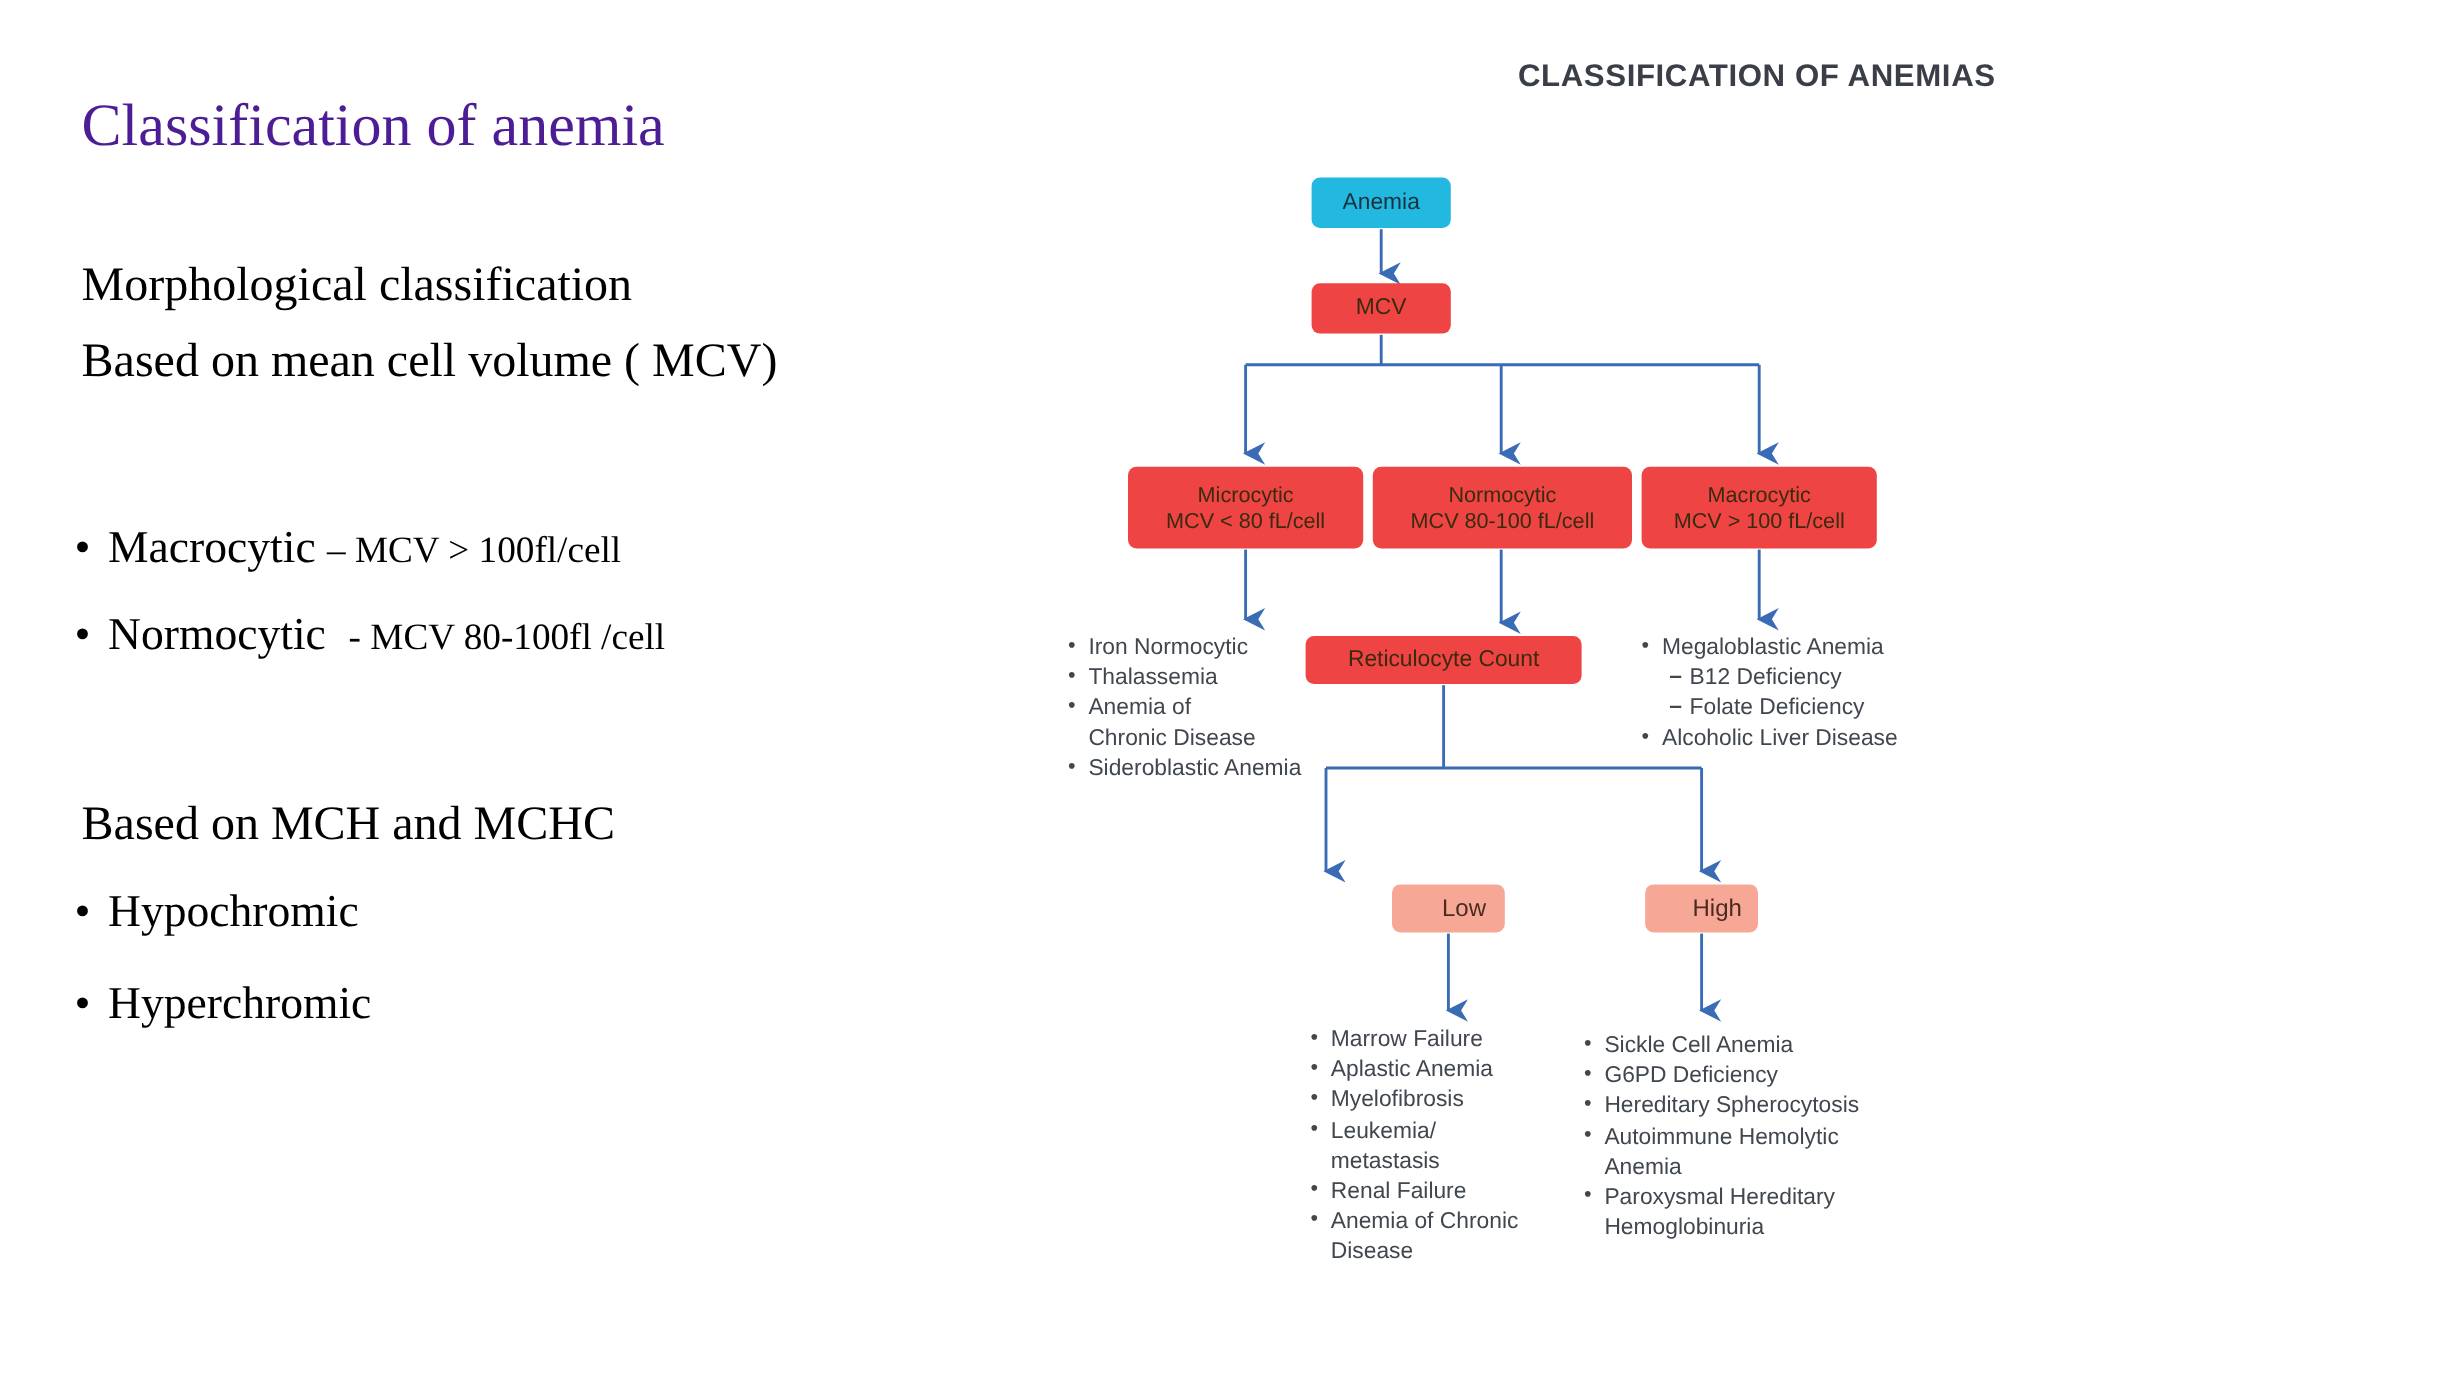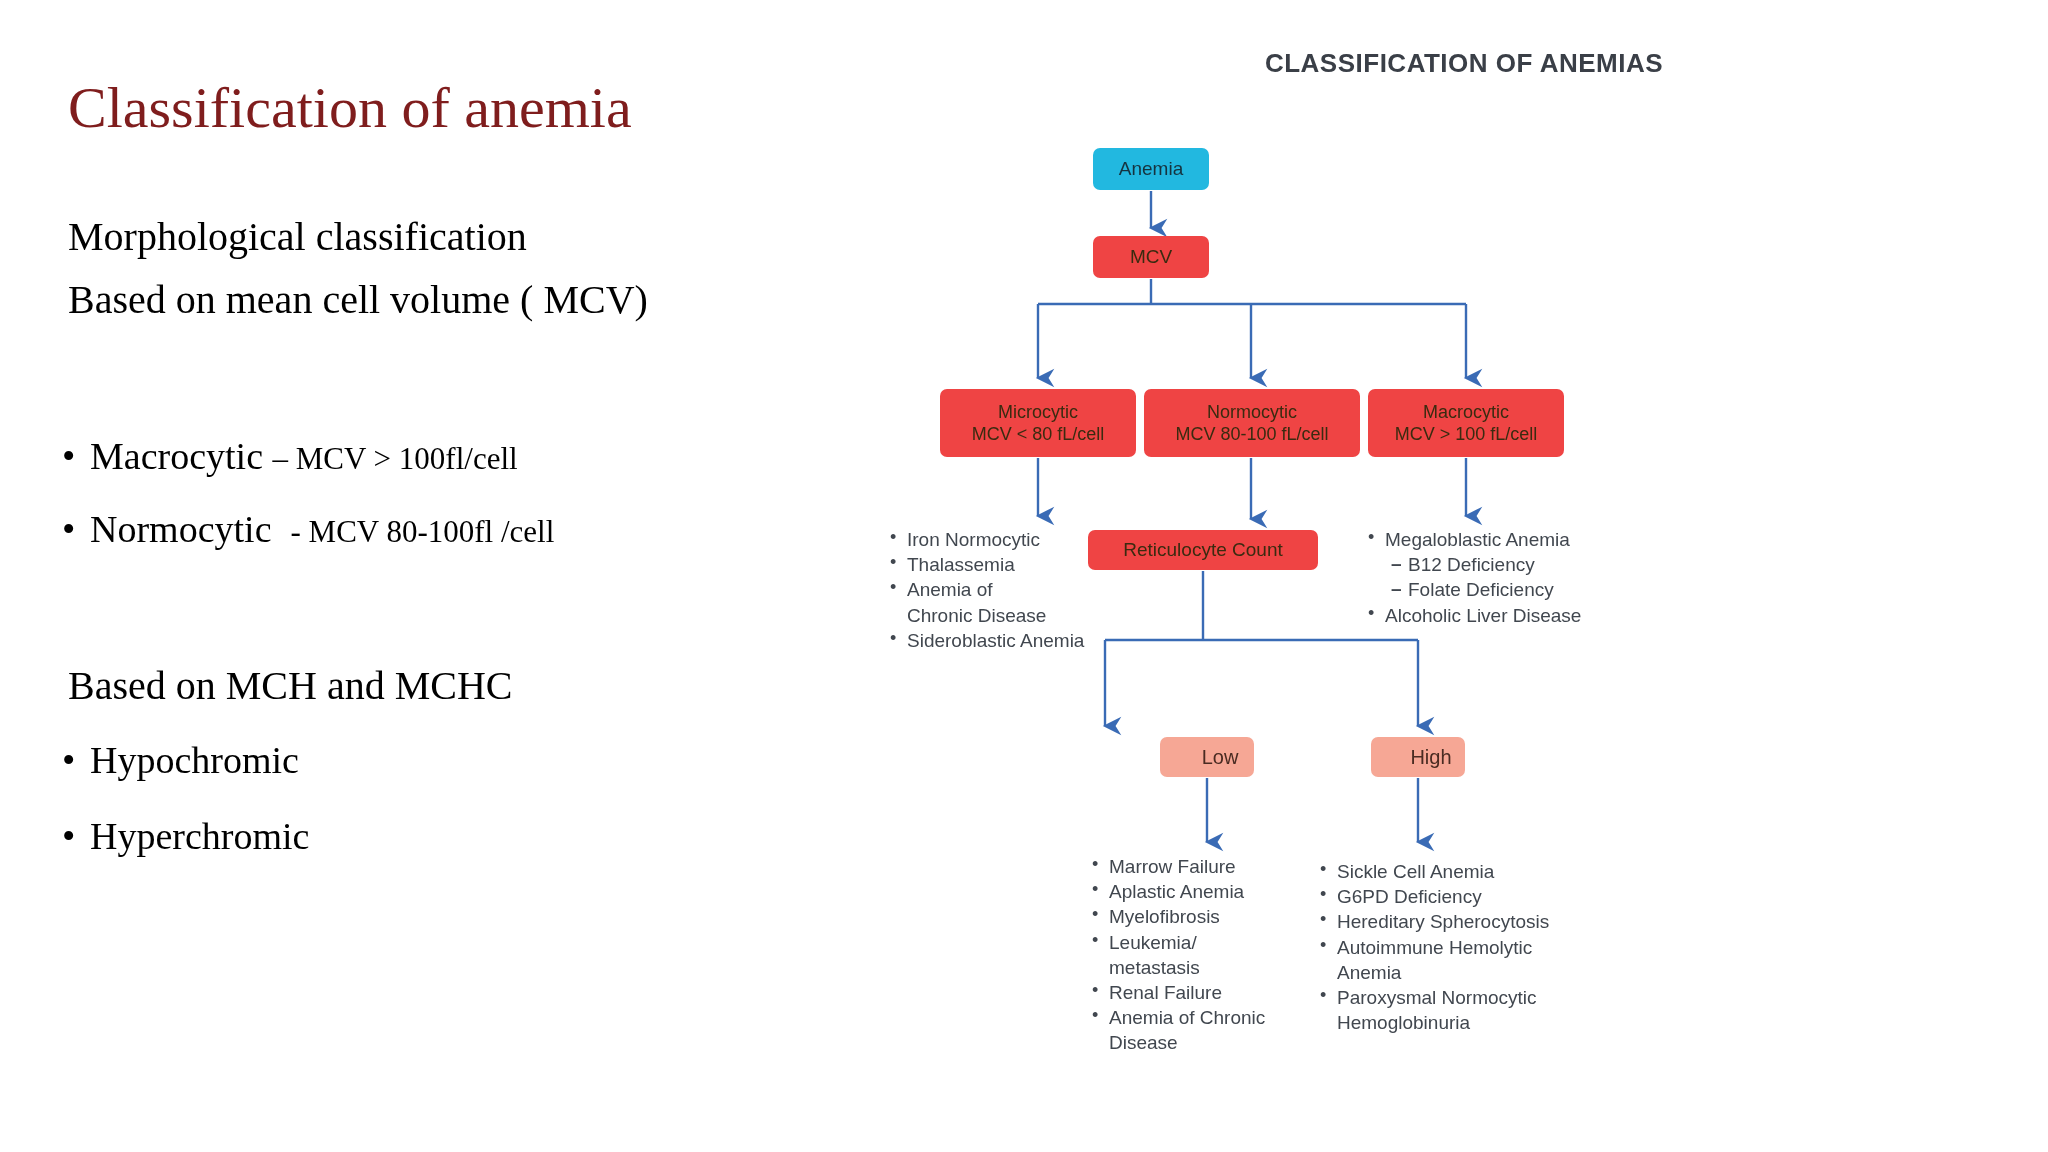--- a/index.html
+++ b/index.html
@@ -5,21 +5,21 @@
   * { margin:0; padding:0; box-sizing:border-box; }
   html,body { width:2048px; height:1152px; background:#ffffff; overflow:hidden; }
   body { font-family:"Liberation Serif", serif; }
 
   
   #left-col { position:absolute; left:0; top:0; width:880px; height:1152px; }
 
   #slide-title {
     position:absolute; left:68px; top:78px;
     font-family:"Liberation Serif", serif;
-    font-size:58px; line-height:1.05; color:#7f1d1d; white-space:nowrap;
+    font-size:50px; line-height:1.05; color:#4c1d95; white-space:nowrap;
   }
 
   .lead-line {
     position:absolute; left:68px;
     font-family:Liberation Serif, serif;
     font-size:40px; line-height:1.1; color:#000; white-space:nowrap;
   }
   #lead-1 { top:215px; }
   #lead-2 { top:278px; }
   #lead-3 { top:664px; }
@@ -250,17 +250,17 @@
     <span class="li">Anemia of Chronic</span>
     <span class="li cont">Disease</span>
   </div>
 
   <div class="dlist" id="list-high">
     <span class="li">Sickle Cell Anemia</span>
     <span class="li">G6PD Deficiency</span>
     <span class="li">Hereditary Spherocytosis</span>
     <span class="li">Autoimmune Hemolytic</span>
     <span class="li cont">Anemia</span>
-    <span class="li">Paroxysmal Normocytic</span>
+    <span class="li">Paroxysmal Hereditary</span>
     <span class="li cont">Hemoglobinuria</span>
   </div>
 
 </div>
 
 </body></html>

